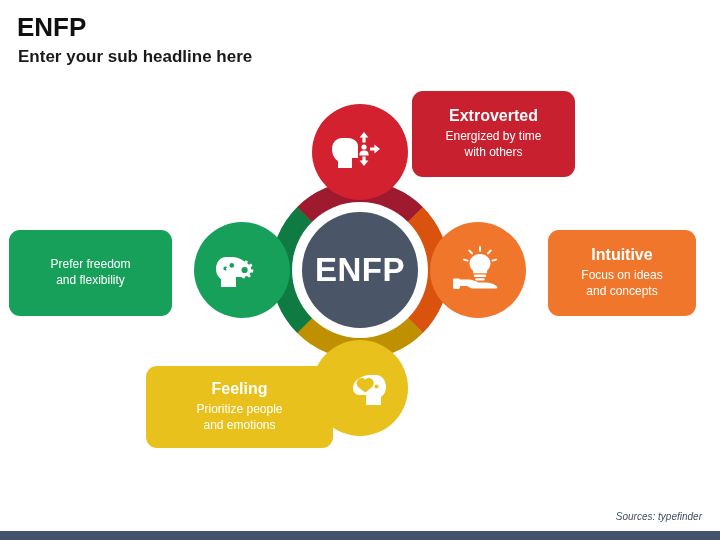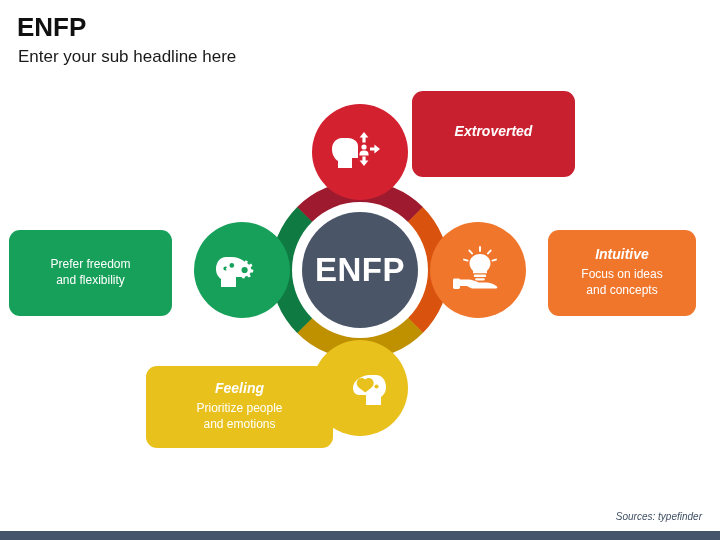--- a/index.html
+++ b/index.html
@@ -25,21 +25,21 @@
     font-weight: bold;
     color: #111111;
     letter-spacing: 0px;
     line-height: 1;
   }
   #page-subtitle {
     position: absolute;
     left: 18px;
     top: 48px;
     font-size: 17px;
-    font-weight: normal;
+    font-weight: bold;
     color: #1a1a1a;
     line-height: 1;
   }
 
   
   #source-note {
     position: absolute;
     right: 18px;
     bottom: 18px;
     font-size: 10px;
@@ -96,25 +96,24 @@
     border-radius: 11px;
     color: #ffffff;
     text-align: center;
     box-sizing: border-box;
     padding: 9px 8px 10px 8px;
     display: flex;
     flex-direction: column;
     justify-content: center;
   }
   .callout .c-title {
-    font-size: 14px;
+    font-size: 16px;
     font-weight: bold;
     line-height: 1.2;
     margin-bottom: 4px;
-    font-style: italic;
   }
   .callout .c-desc {
     font-size: 12px;
     font-weight: normal;
     line-height: 1.33;
     white-space: pre-line;
   }
 
   #callout-extroverted {
     left: 412px;
@@ -248,20 +247,22 @@
 
     <circle cx="180" cy="180" r="68" fill="#ffffff"></circle>
     <circle cx="180" cy="180" r="58" fill="#4a5568"></circle>
   </svg>
 
   <div id="hub-label">ENFP</div>
 </div>
 
 <div class="callout" id="callout-extroverted">
   <div class="c-title">Extroverted</div>
+  <div class="c-desc">Energized by time
+with others</div>
 </div>
 
 <div class="callout" id="callout-intuitive">
   <div class="c-title">Intuitive</div>
   <div class="c-desc">Focus on ideas
 and concepts</div>
 </div>
 
 <div class="callout" id="callout-feeling">
   <div class="c-title">Feeling</div>

